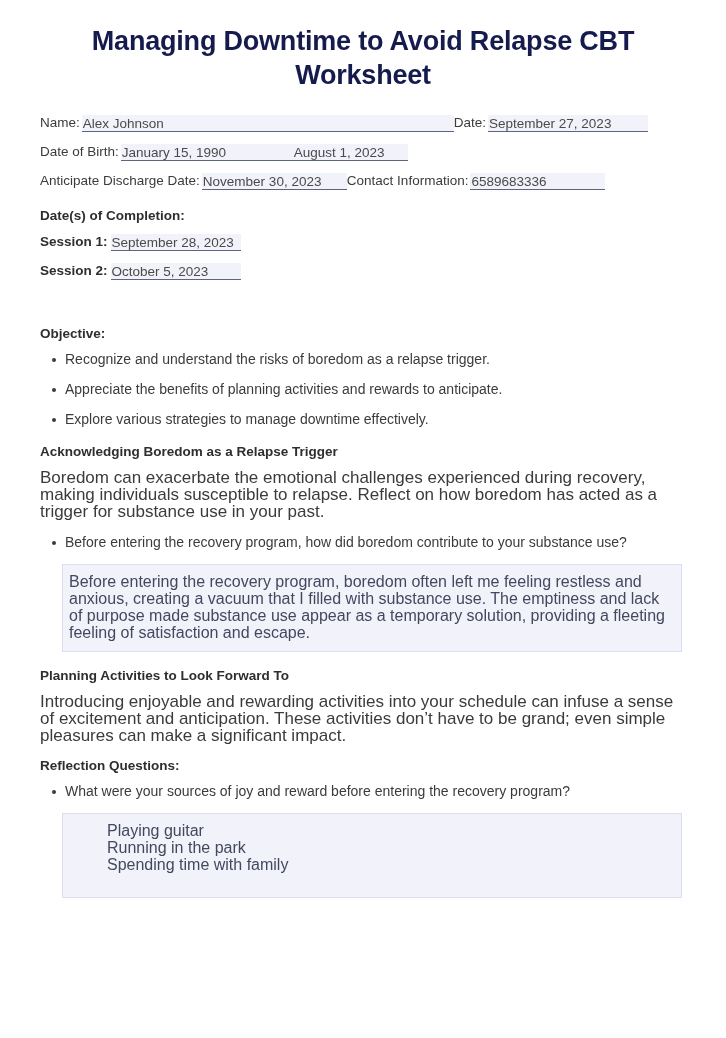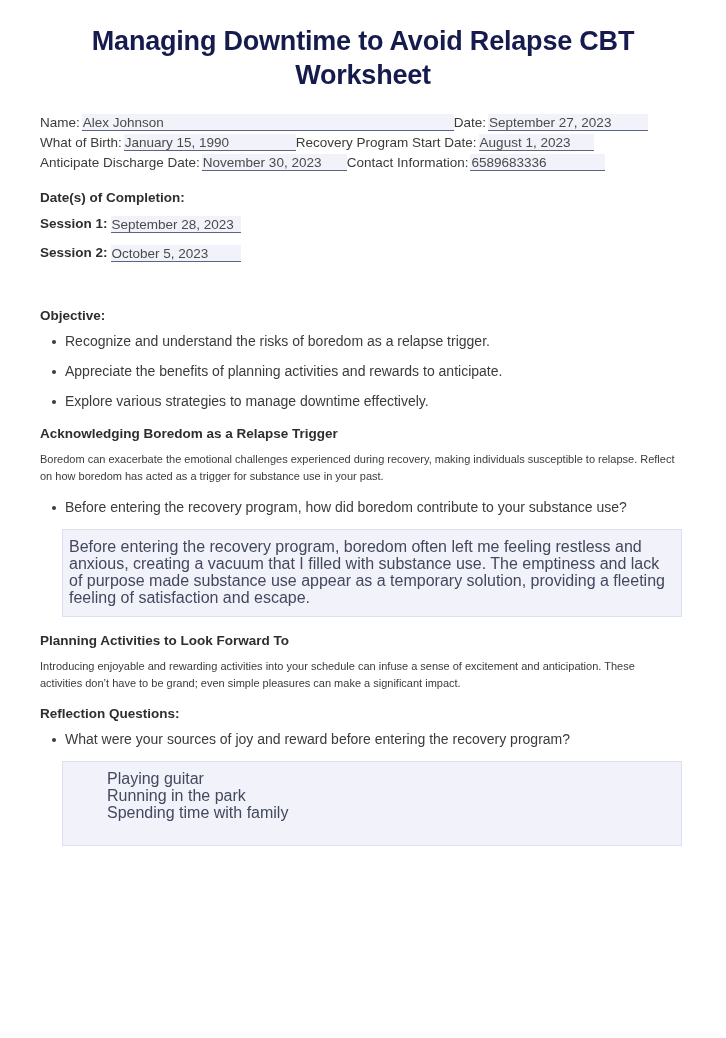--- a/index.html
+++ b/index.html
@@ -35,25 +35,25 @@
     letter-spacing: -0.2px;
     padding: 0 5px;
   }
 
   
   .form-block {
     margin-top: 22px;
   }
   .form-row {
     display: flex;
-    align-items: flex-start;
+    align-items: center;
     font-size: 13.5px;
     line-height: 18px;
     color: #3b3b3b;
-    margin-bottom: 2px;
+    margin-bottom: 11px;
     white-space: nowrap;
   }
   .f-label {
     flex: 0 0 auto;
     padding-right: 2px;
   }
   .fill {
     flex: 0 0 auto;
     background: #f2f3fa;
     border-bottom: 1px solid #5d6480;
@@ -98,21 +98,21 @@
   .section { margin-top: 0; }
   .sec-head {
     font-size: 13.5px;
     font-weight: bold;
     color: #2e2e2e;
     margin: 0 0 10px 0;
   }
   .sec-head.spaced-top { margin-top: 16px; }
   .sec-head.objective  { margin-top: 46px; }
   .para {
-    font-size: 11px;
+    font-size: 17px;
     line-height: 17px;
     color: #3b3b3b;
     margin: 0 0 14px 0;
     max-width: 635px;
   }
   ul.bullets {
     list-style: none;
     margin: 0 0 2px 0;
     padding: 0;
   }
@@ -161,23 +161,22 @@
   <div class="form-block">
 
     <div class="form-row">
       <span class="f-label">Name:</span>
       <span class="fill name">Alex Johnson</span>
       <span class="f-label">Date:</span>
       <span class="fill date">September 27, 2023</span>
     </div>
 
     <div class="form-row">
-      <span class="f-label">What of Birth:</span>
+      <span class="f-label">Date of Birth:</span>
       <span class="fill dob">January 15, 1990</span>
-      <span class="f-label">Recovery Program Start Date:</span>
       <span class="fill start">August 1, 2023</span>
     </div>
 
     <div class="form-row">
       <span class="f-label">Anticipate Discharge Date:</span>
       <span class="fill disch">November 30, 2023</span>
       <span class="f-label">Contact Information:</span>
       <span class="fill contact">6589683336</span>
     </div>
 

